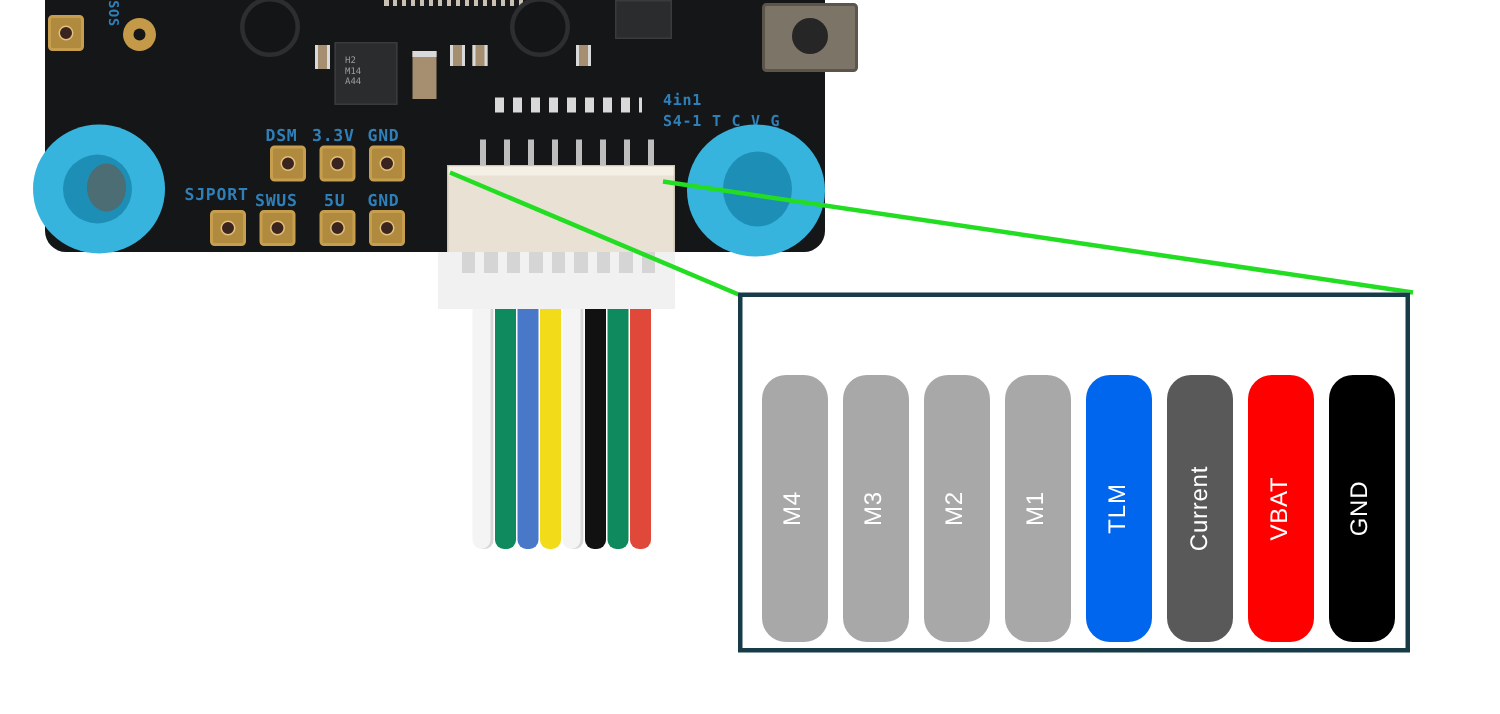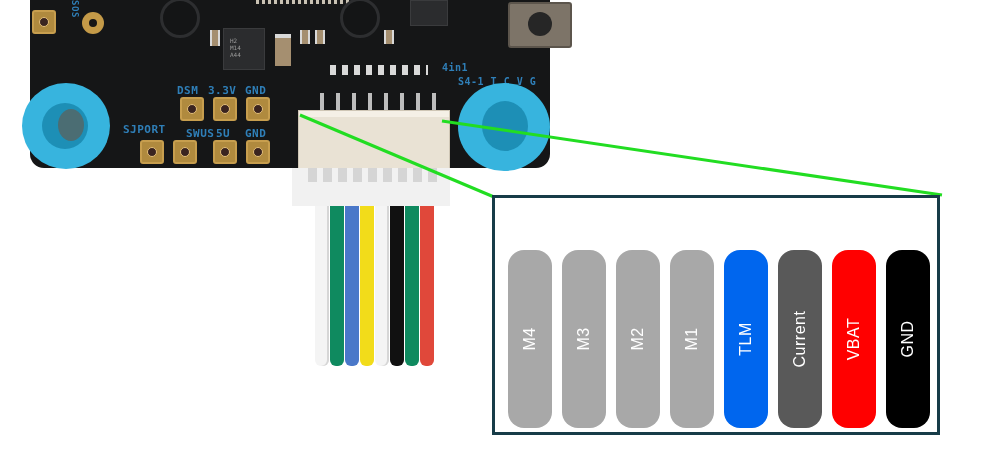--- a/index.html
+++ b/index.html
@@ -68,30 +68,30 @@
   <span class="silk" style="left:36px;top:14px;transform:rotate(90deg);font-size:9px;">SOS</span>
 
   <span class="silk" style="left:147px;top:94px;">DSM</span>
   <span class="silk" style="left:178px;top:94px;">3.3V</span>
   <span class="silk" style="left:215px;top:94px;">GND</span>
   <div class="pad" style="left:150px;top:107px;"></div>
   <div class="pad" style="left:183px;top:107px;"></div>
   <div class="pad" style="left:216px;top:107px;"></div>
 
   <span class="silk" style="left:93px;top:133px;">SJPORT</span>
-  <span class="silk" style="left:156px;top:137px;">SWUS</span>
+  <span class="silk" style="left:140px;top:137px;">SWUS</span>
   <span class="silk" style="left:186px;top:137px;">5U</span>
   <span class="silk" style="left:215px;top:137px;">GND</span>
   <div class="pad" style="left:110px;top:150px;"></div>
   <div class="pad" style="left:143px;top:150px;"></div>
   <div class="pad" style="left:183px;top:150px;"></div>
   <div class="pad" style="left:216px;top:150px;"></div>
 
   <span class="silk" style="left:412px;top:72px;font-size:10px;">4in1</span>
-  <span class="silk" style="left:412px;top:86px;font-size:10px;margin-left:16px;">S4-1 T C V G</span>
+  <span class="silk" style="left:412px;top:86px;font-size:10px;">S4-1 T C V G</span>
 </div>
 
 <div class="standoff" style="left:22px;top:83px;width:88px;height:86px;">
   <div class="inner" style="left:20px;top:20px;width:46px;height:46px;"></div>
   <div class="core" style="left:36px;top:26px;width:26px;height:32px;"></div>
 </div>
 <div class="standoff" style="left:458px;top:83px;width:92px;height:88px;">
   <div class="inner" style="left:24px;top:18px;width:46px;height:50px;"></div>
 </div>
 

